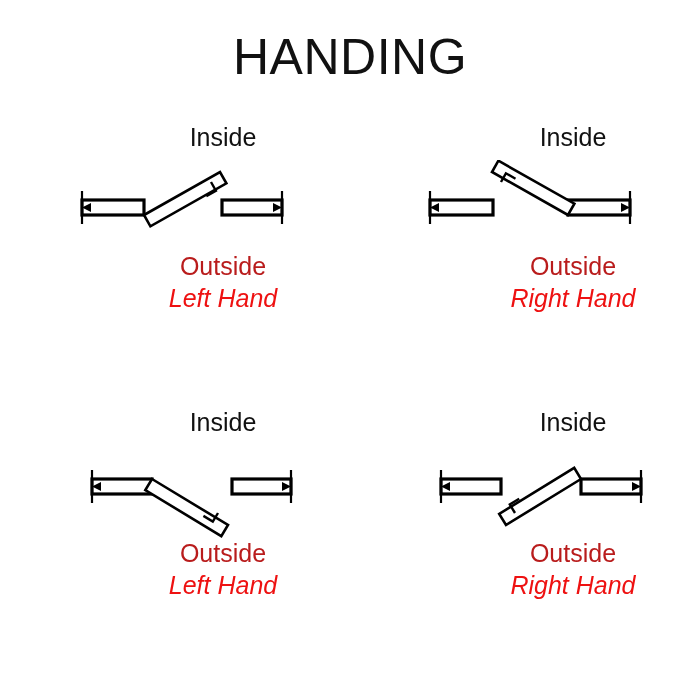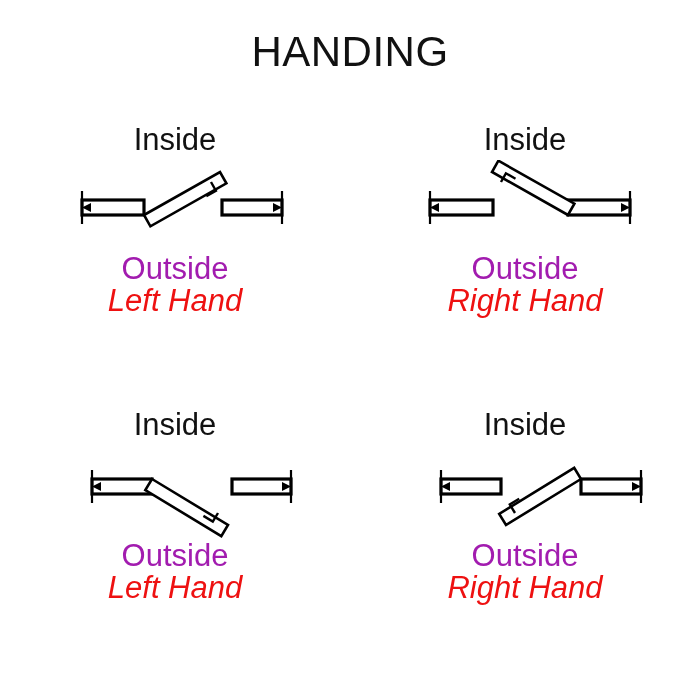--- a/index.html
+++ b/index.html
@@ -21,48 +21,49 @@
     width: 700px;
     height: 700px;
     background: #ffffff;
   }
   .page-title {
     position: absolute;
     left: 0;
     top: 28px;
     width: 700px;
     text-align: center;
-    font-size: 42px;
+    font-size: 50px;
     font-weight: 400;
     letter-spacing: 0.5px;
     color: #111111;
     font-family: "Liberation Sans", sans-serif;
   }
   .figure {
     position: absolute;
     width: 350px;
     height: 290px;
   }
   .fig-tl { left: 0px;   top: 110px; }
   .fig-tr { left: 350px; top: 110px; }
   .fig-bl { left: 0px;   top: 397px; }
   .fig-br { left: 350px; top: 397px; }
 
   .label {
     position: absolute;
     width: 100%;
     text-align: center;
     font-family: "Liberation Sans", sans-serif;
-    font-size: 31px;
+    font-size: 25px;
     font-weight: 400;
     line-height: 1.05;
     white-space: nowrap;
+    padding-left: 48px;
   }
   .label-inside  { top: 14px;  color: #111111; }
-  .label-outside { top: 143px; color: #a21caf; }
+  .label-outside { top: 143px; color: #b91c1c; }
   .label-hand    { top: 175px; color: #ee1111; font-style: italic; }
 
   .fig-bl .label-inside, .fig-br .label-inside { top: 12px; }
   .fig-bl .label-outside, .fig-br .label-outside { top: 143px; }
   .fig-bl .label-hand, .fig-br .label-hand { top: 175px; }
 
   .dwg {
     position: absolute;
     left: 0;
     top: 50px;

